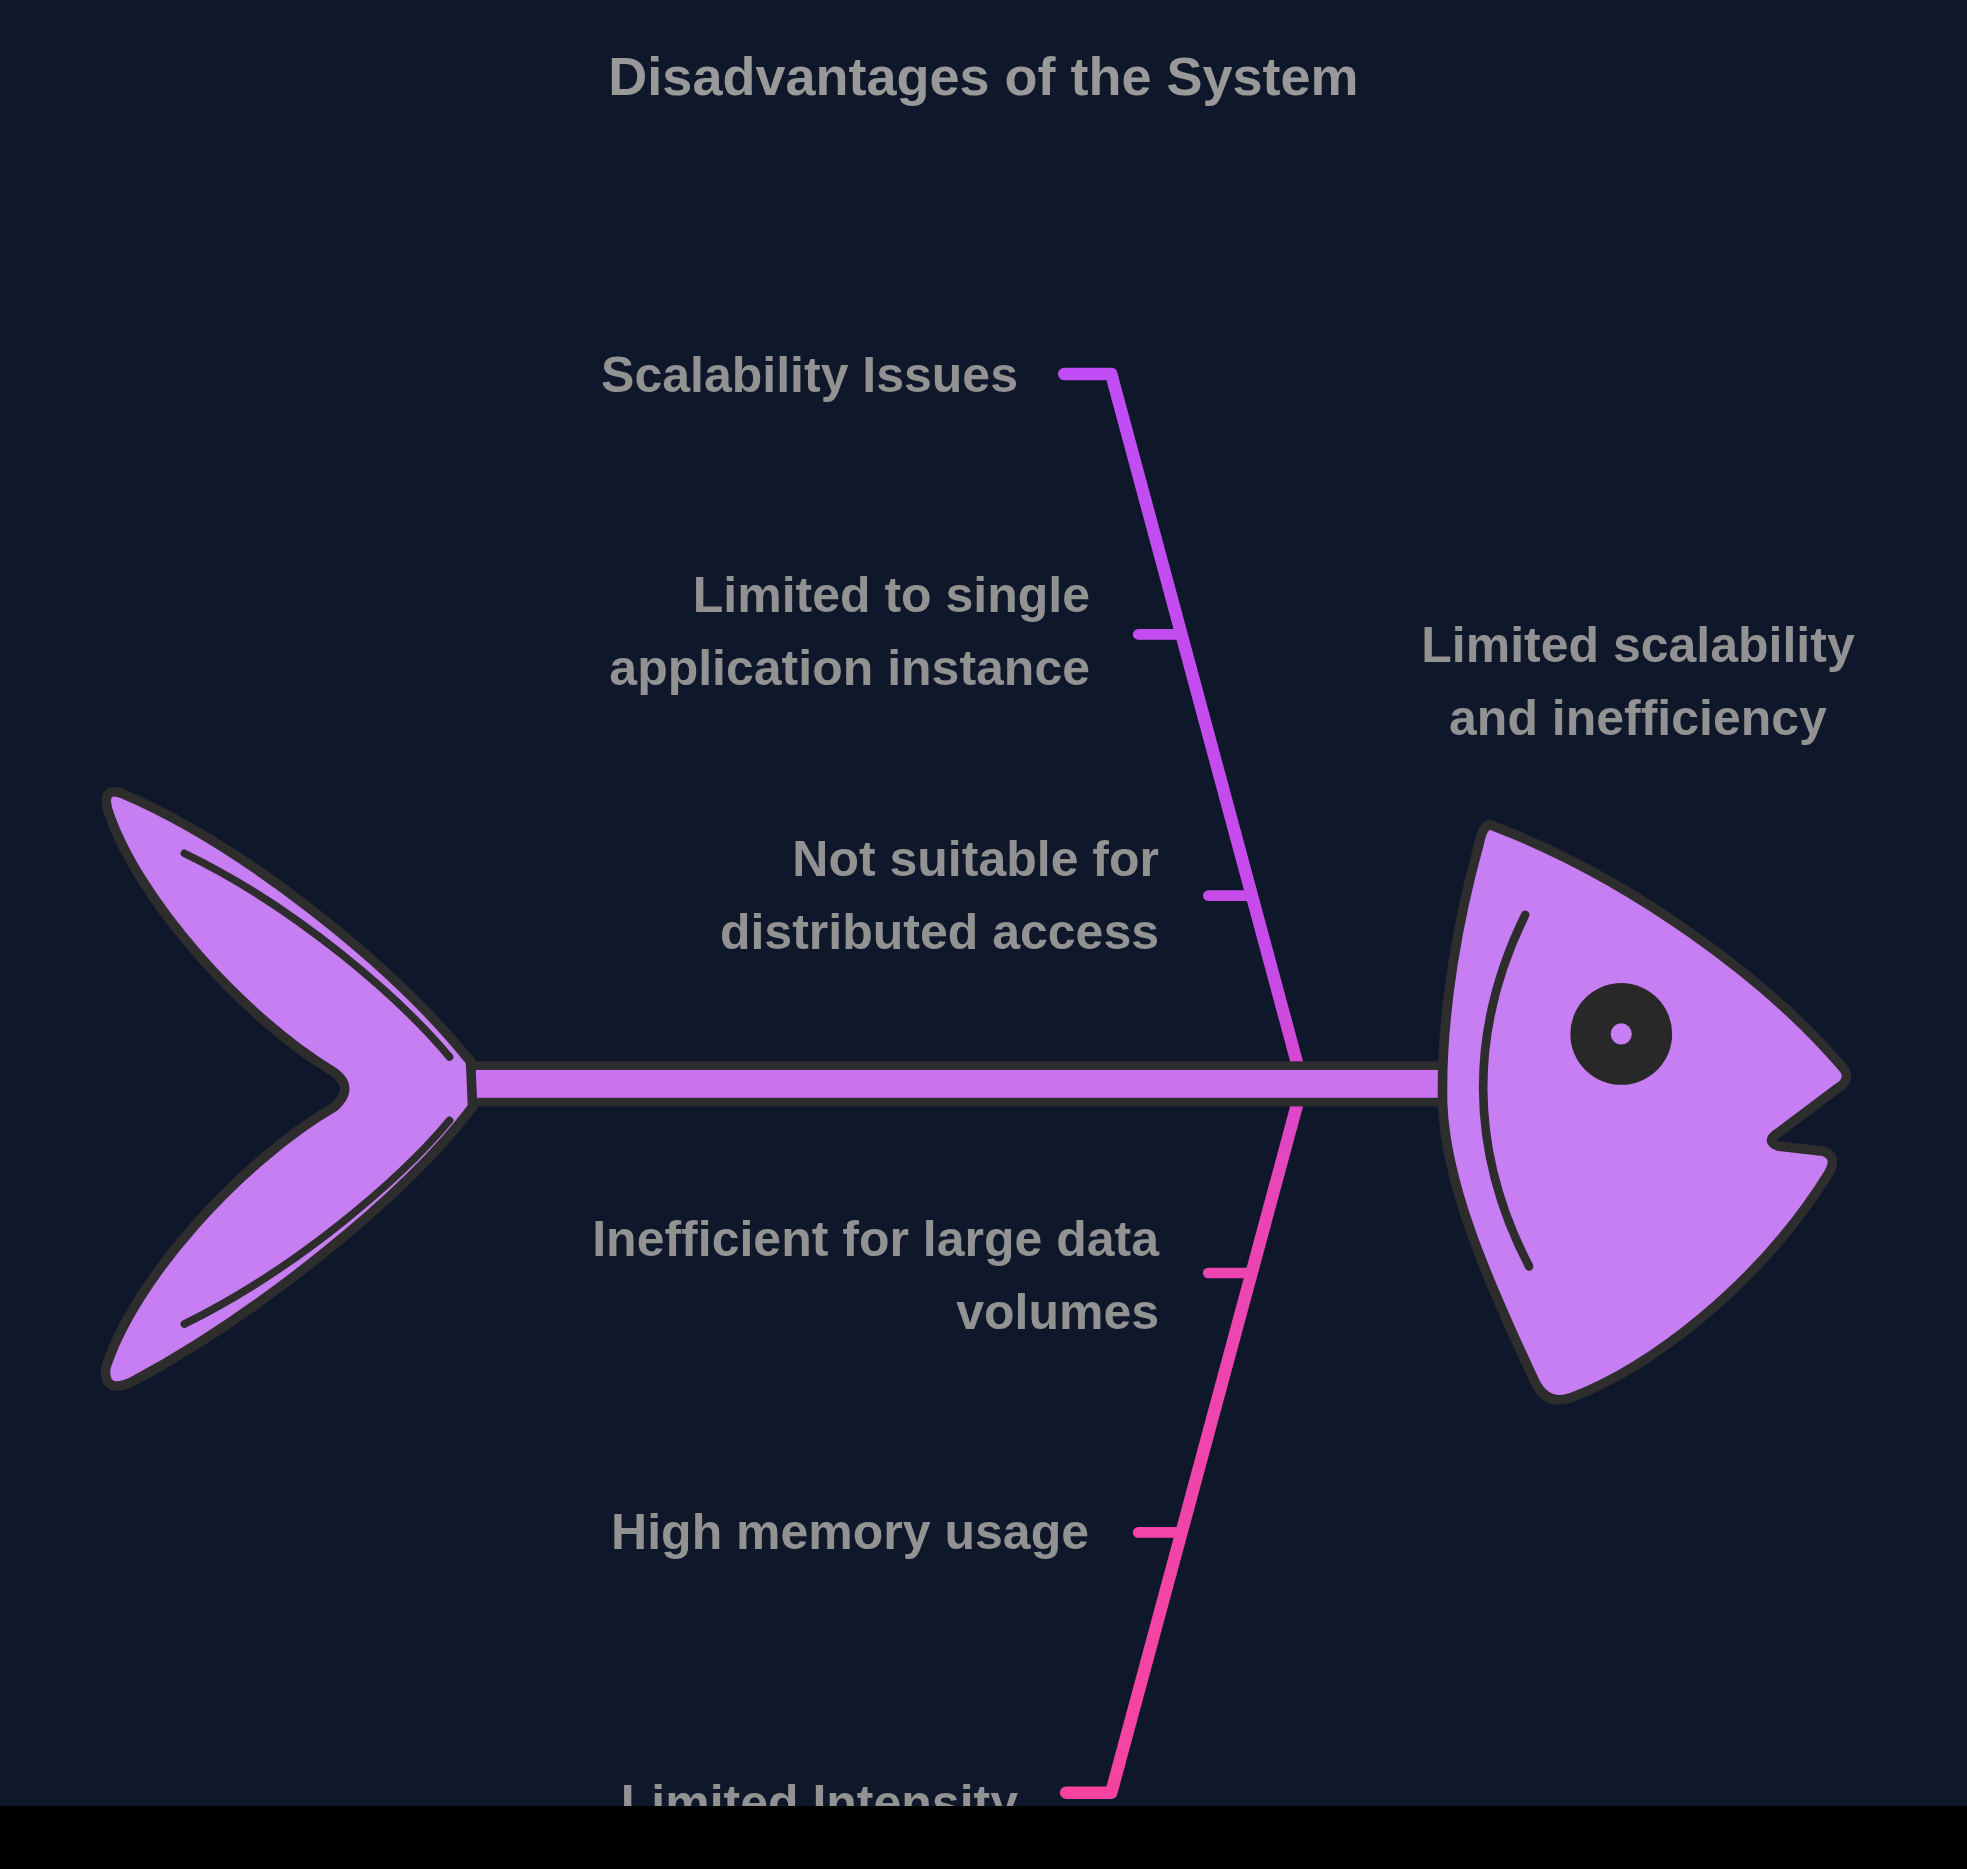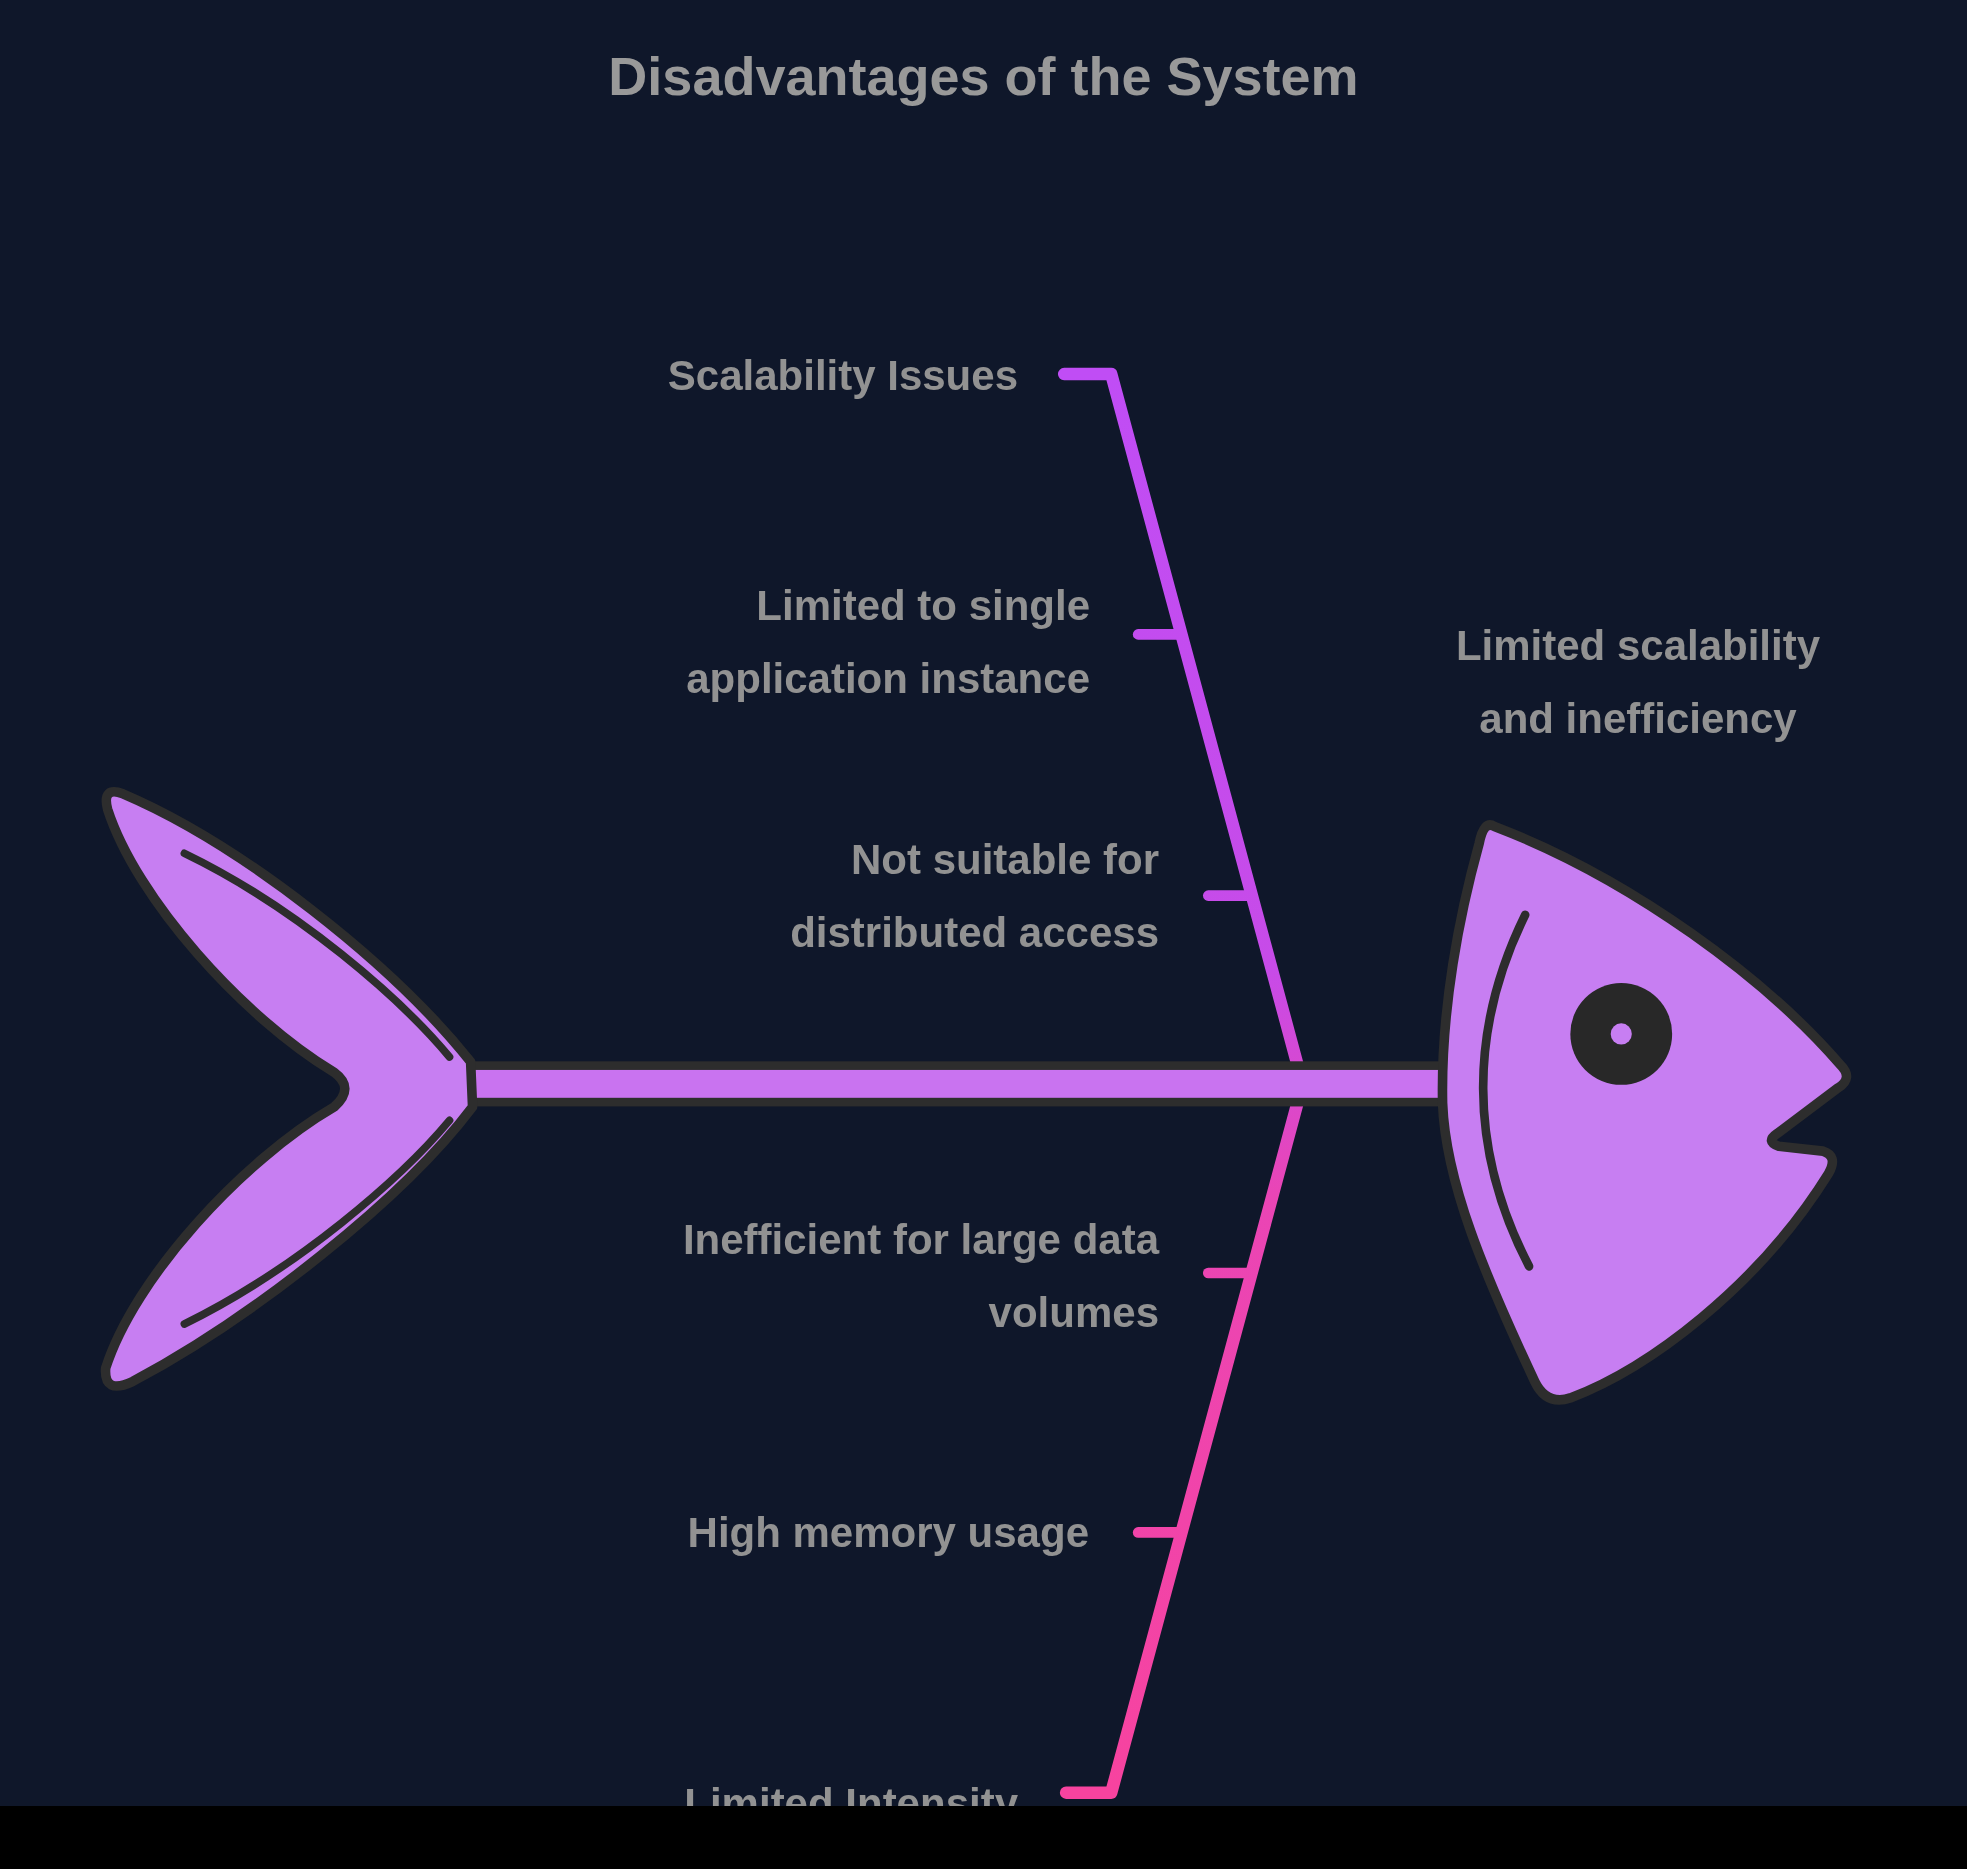--- a/index.html
+++ b/index.html
@@ -8,21 +8,21 @@
     width:1967px;height:1806px;
     background:#0f172a;
     overflow:hidden;
     font-family:"Liberation Sans", sans-serif;
   }
   #fish-svg{position:absolute;left:0;top:0;width:1967px;height:1870px;}
   .label{
     position:absolute;
     color:#929292;
     font-weight:700;
-    font-size:42px;
+    font-size:50px;
     line-height:73px;
     white-space:pre-line;
   }
   .label.right-align{text-align:right;}
   .label.center-align{text-align:center;}
   #diagram-title{
     position:absolute;
     left:0;right:0;top:40px;
     text-align:center;
     color:#999999;
@@ -87,21 +87,21 @@
       <path d="M 1588 952 C 1530 1070, 1528 1195, 1592 1318" fill="none" stroke="#2d2d2d" stroke-width="9" stroke-linecap="round"></path>
       <circle cx="1688" cy="1076" r="53" fill="#282828"></circle>
       <circle cx="1688" cy="1076" r="11" fill="#c77ef2"></circle>
     </g>
   </svg>
 
   <div id="diagram-title">Disadvantages of the System</div>
 
   <div class="label right-align" style="right:949px; top:339px;">Scalability Issues</div>
 
-  <div class="label right-align" style="right:877px; top:559px;margin-top:10px;">Limited to single
+  <div class="label right-align" style="right:877px; top:559px;">Limited to single
 application instance</div>
 
   <div class="label right-align" style="right:808px; top:823px;">Not suitable for
 distributed access</div>
 
   <div class="label center-align" style="left:1302px; width:672px; top:609px;">Limited scalability
 and inefficiency</div>
 
   <div class="label right-align" style="right:808px; top:1203px;margin-left:36px;">Inefficient for large data
 volumes</div>

